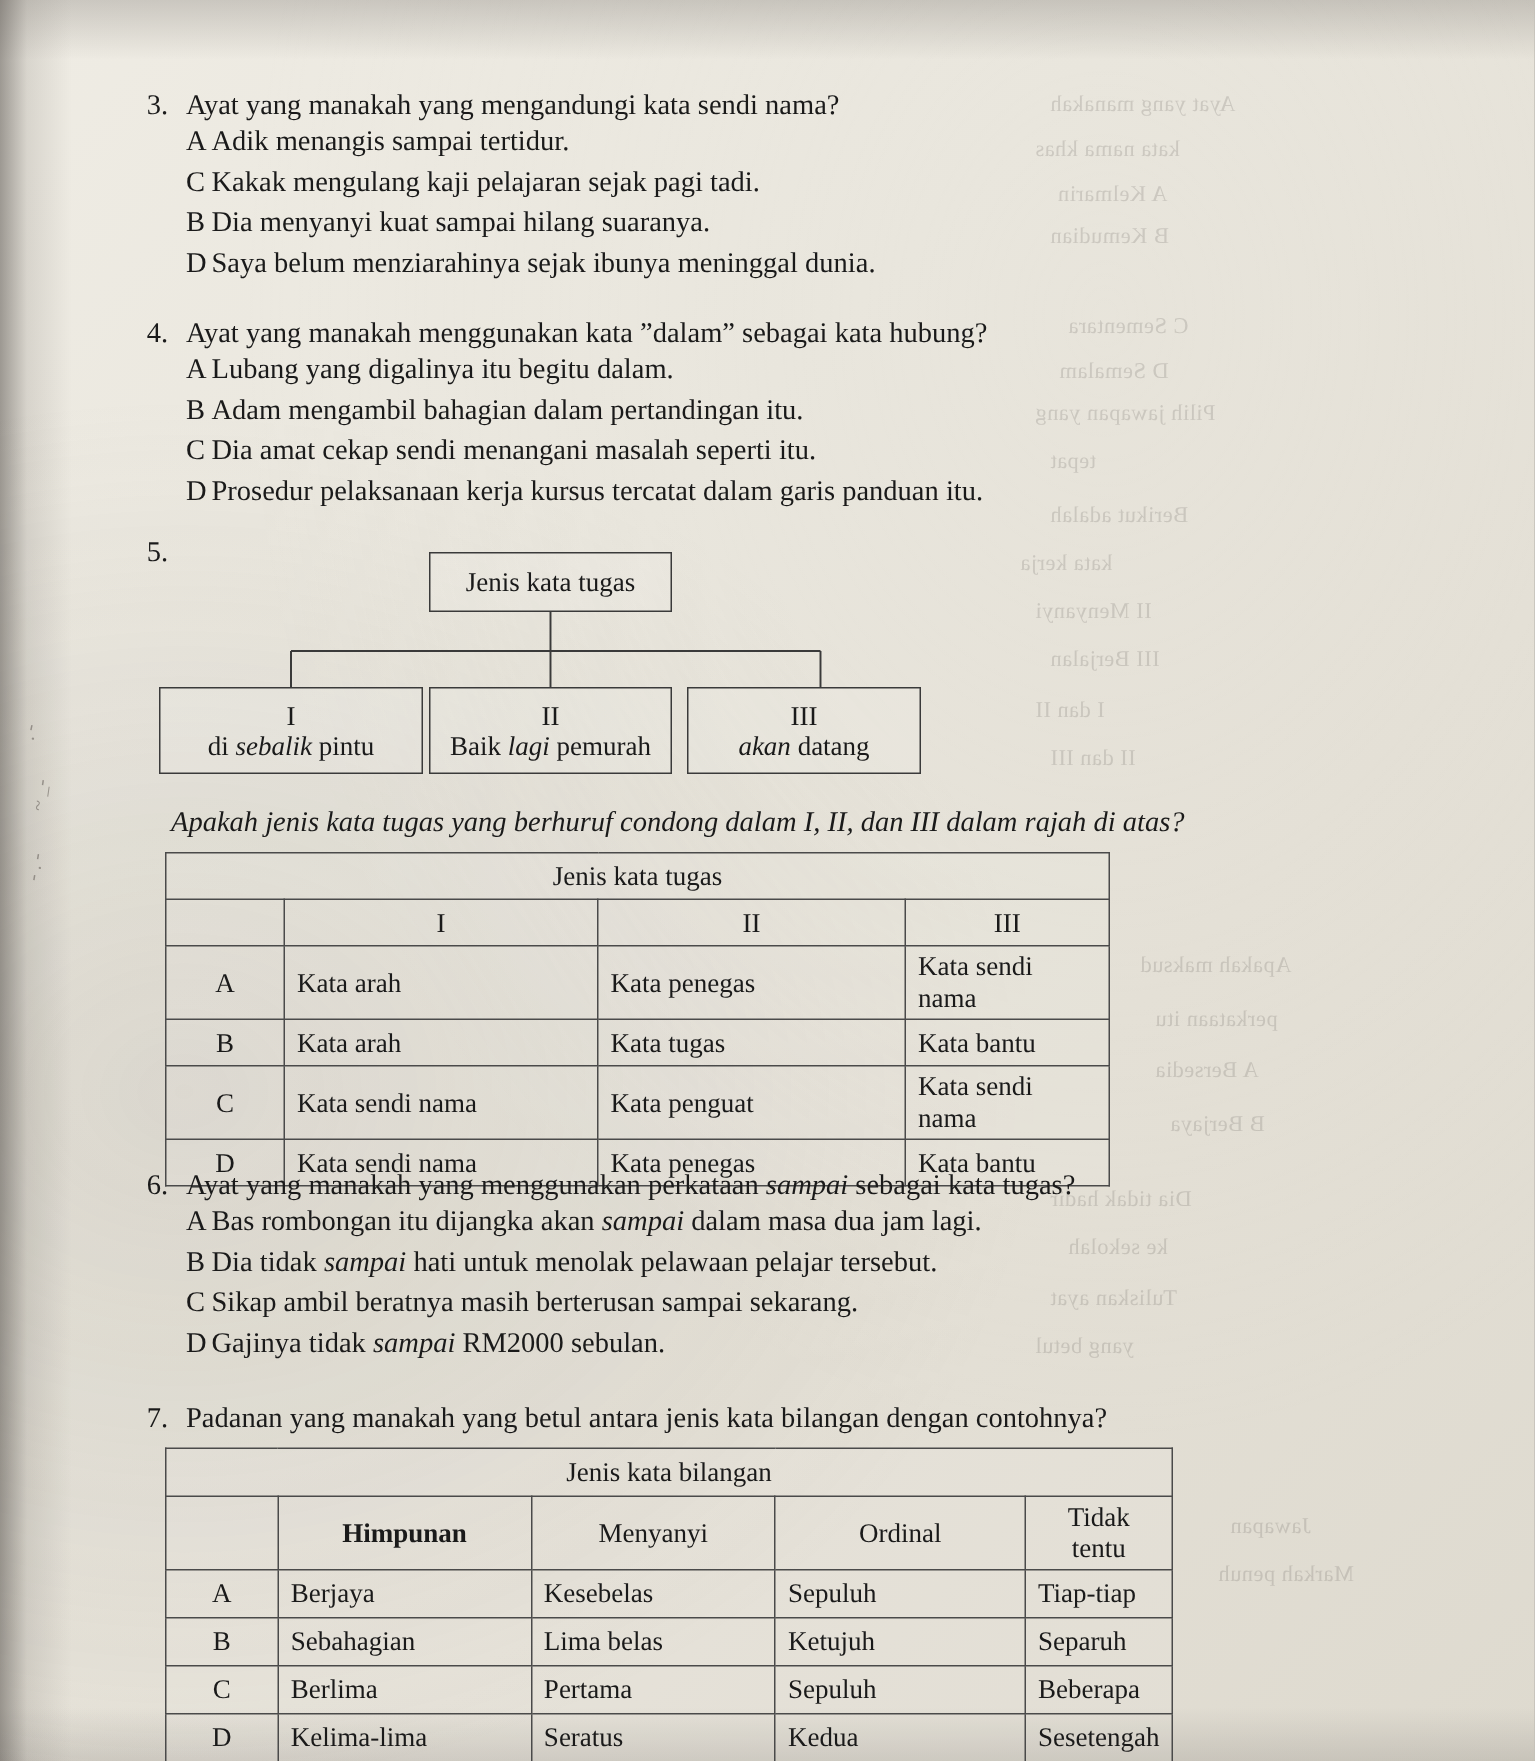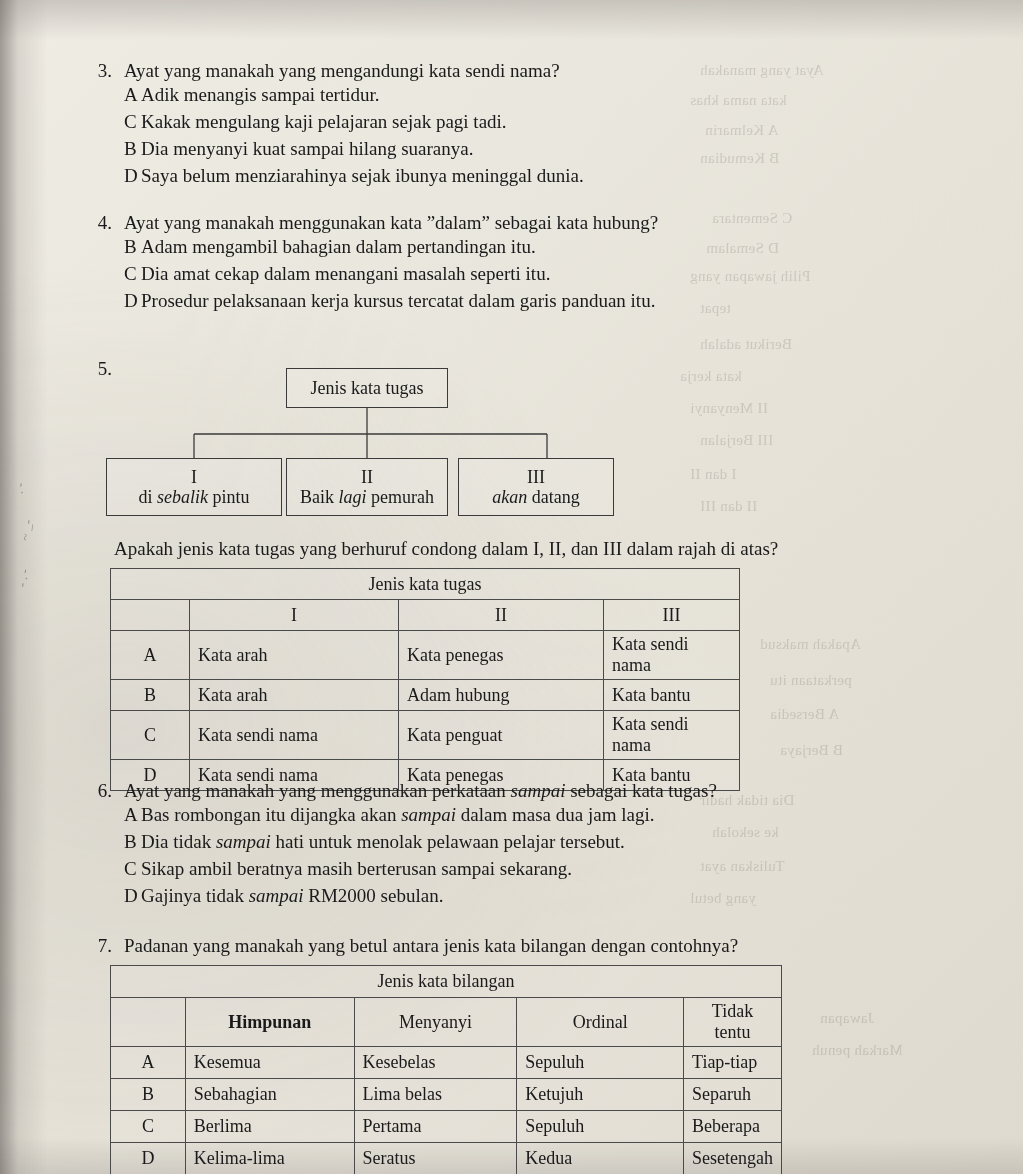--- a/index.html
+++ b/index.html
@@ -195,24 +195,27 @@
       </div>
       <div class="opt">
         <span class="letter">D</span><span>Saya belum menziarahinya sejak ibunya meninggal dunia.</span>
       </div>
     </div>
 
     <div class="q" style="top:212px;">
       <div class="q-num">4.</div>
       <div class="q-stem">Ayat yang manakah menggunakan kata ”dalam” sebagai kata hubung?</div>
       <div class="opt">
+        <span class="letter">A</span><span>Lubang yang digalinya itu begitu dalam.</span>
+      </div>
+      <div class="opt">
         <span class="letter">B</span><span>Adam mengambil bahagian dalam pertandingan itu.</span>
       </div>
       <div class="opt">
-        <span class="letter">C</span><span>Dia amat cekap dalam menangani masalah seperti itu.</span>
+        <span class="letter">C</span><span>Dia amat cekap sendi menangani masalah seperti itu.</span>
       </div>
       <div class="opt">
         <span class="letter">D</span><span>Prosedur pelaksanaan kerja kursus tercatat dalam garis panduan itu.</span>
       </div>
     </div>
 
     <div class="q" style="top:358px; width:30px;">
       <div class="q-num">5.</div>
     </div>
 
@@ -231,21 +234,21 @@
         <div class="rn">II</div>
         <div class="ex"><span>Baik </span><i>lagi</i><span> pemurah</span></div>
       </div>
 
       <div class="dbox dnode dn3">
         <div class="rn">III</div>
         <div class="ex"><span></span><i>akan</i><span> datang</span></div>
       </div>
     </div>
 
-    <div class="q" style="top:538px;">
+    <div class="q" style="top:538px;font-style:italic;">
       <div class="q-stem" style="margin-left:30px;">Apakah jenis kata tugas yang berhuruf condong dalam I, II, dan III dalam rajah di atas?</div>
     </div>
 
     <table class="exam" id="table-jenis-kata-tugas">
       <tbody>
           <tr>
         <td class="c" colspan="4">Jenis kata tugas</td>
       </tr>
       <tr>
         <td style="width:62px;"></td>
@@ -255,21 +258,21 @@
       </tr>
       <tr>
         <td class="c">A</td>
         <td>Kata arah</td>
         <td>Kata penegas</td>
         <td>Kata sendi nama</td>
       </tr>
       <tr>
         <td class="c">B</td>
         <td>Kata arah</td>
-        <td>Adam hubung</td>
+        <td>Kata tugas</td>
         <td>Kata bantu</td>
       </tr>
       <tr>
         <td class="c">C</td>
         <td>Kata sendi nama</td>
         <td>Kata penguat</td>
         <td>Kata sendi nama</td>
       </tr>
       <tr>
         <td class="c">D</td>
@@ -309,21 +312,21 @@
       </tr>
       <tr>
         <td style="width:58px;"></td>
         <td class="c" style="width:152px;font-weight:bold;">Himpunan</td>
         <td class="c" style="width:146px;">Menyanyi</td>
         <td class="c" style="width:150px;">Ordinal</td>
         <td class="c">Tidak tentu</td>
       </tr>
       <tr>
         <td class="c">A</td>
-        <td>Kesemua</td>
+        <td>Berjaya</td>
         <td>Kesebelas</td>
         <td>Sepuluh</td>
         <td>Tiap-tiap</td>
       </tr>
       <tr>
         <td class="c">B</td>
         <td>Sebahagian</td>
         <td>Lima belas</td>
         <td>Ketujuh</td>
         <td>Separuh</td>

